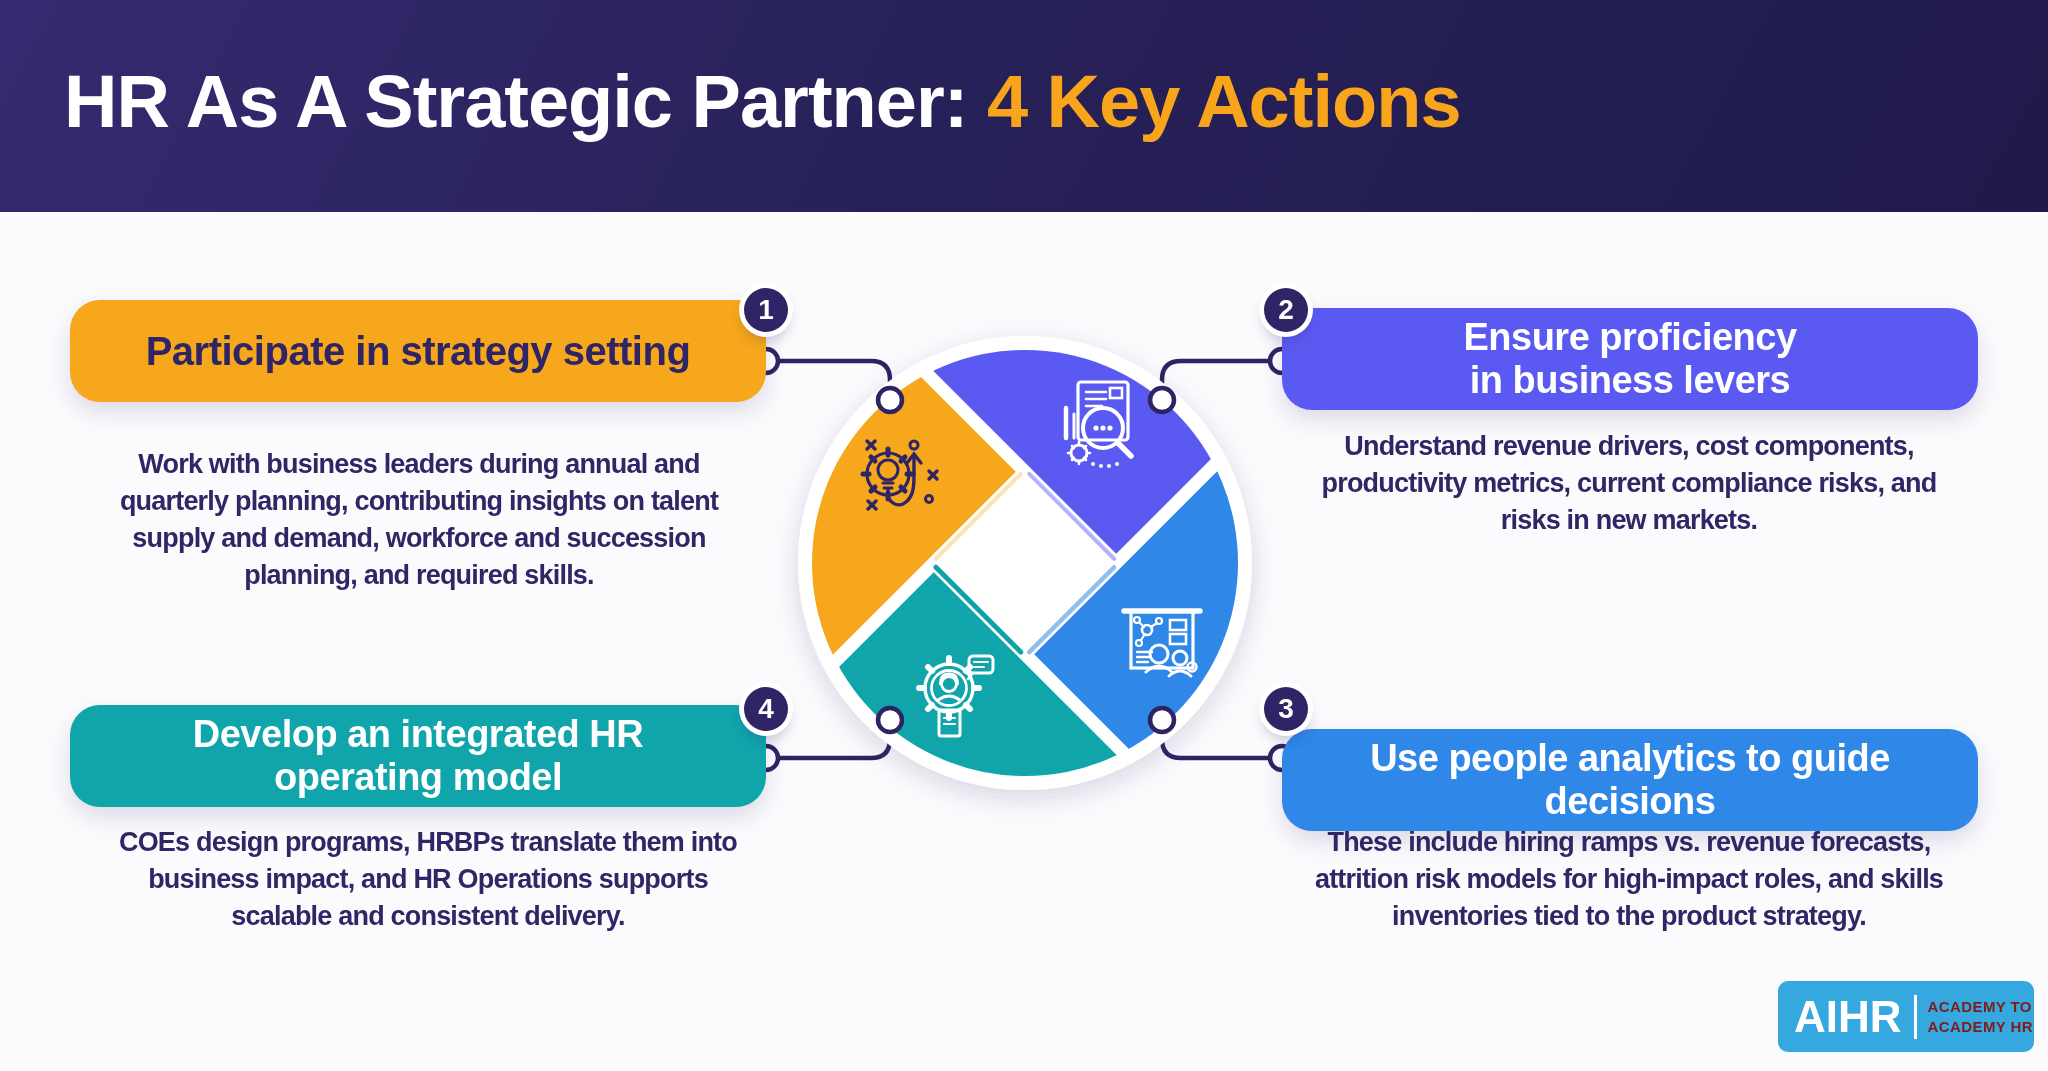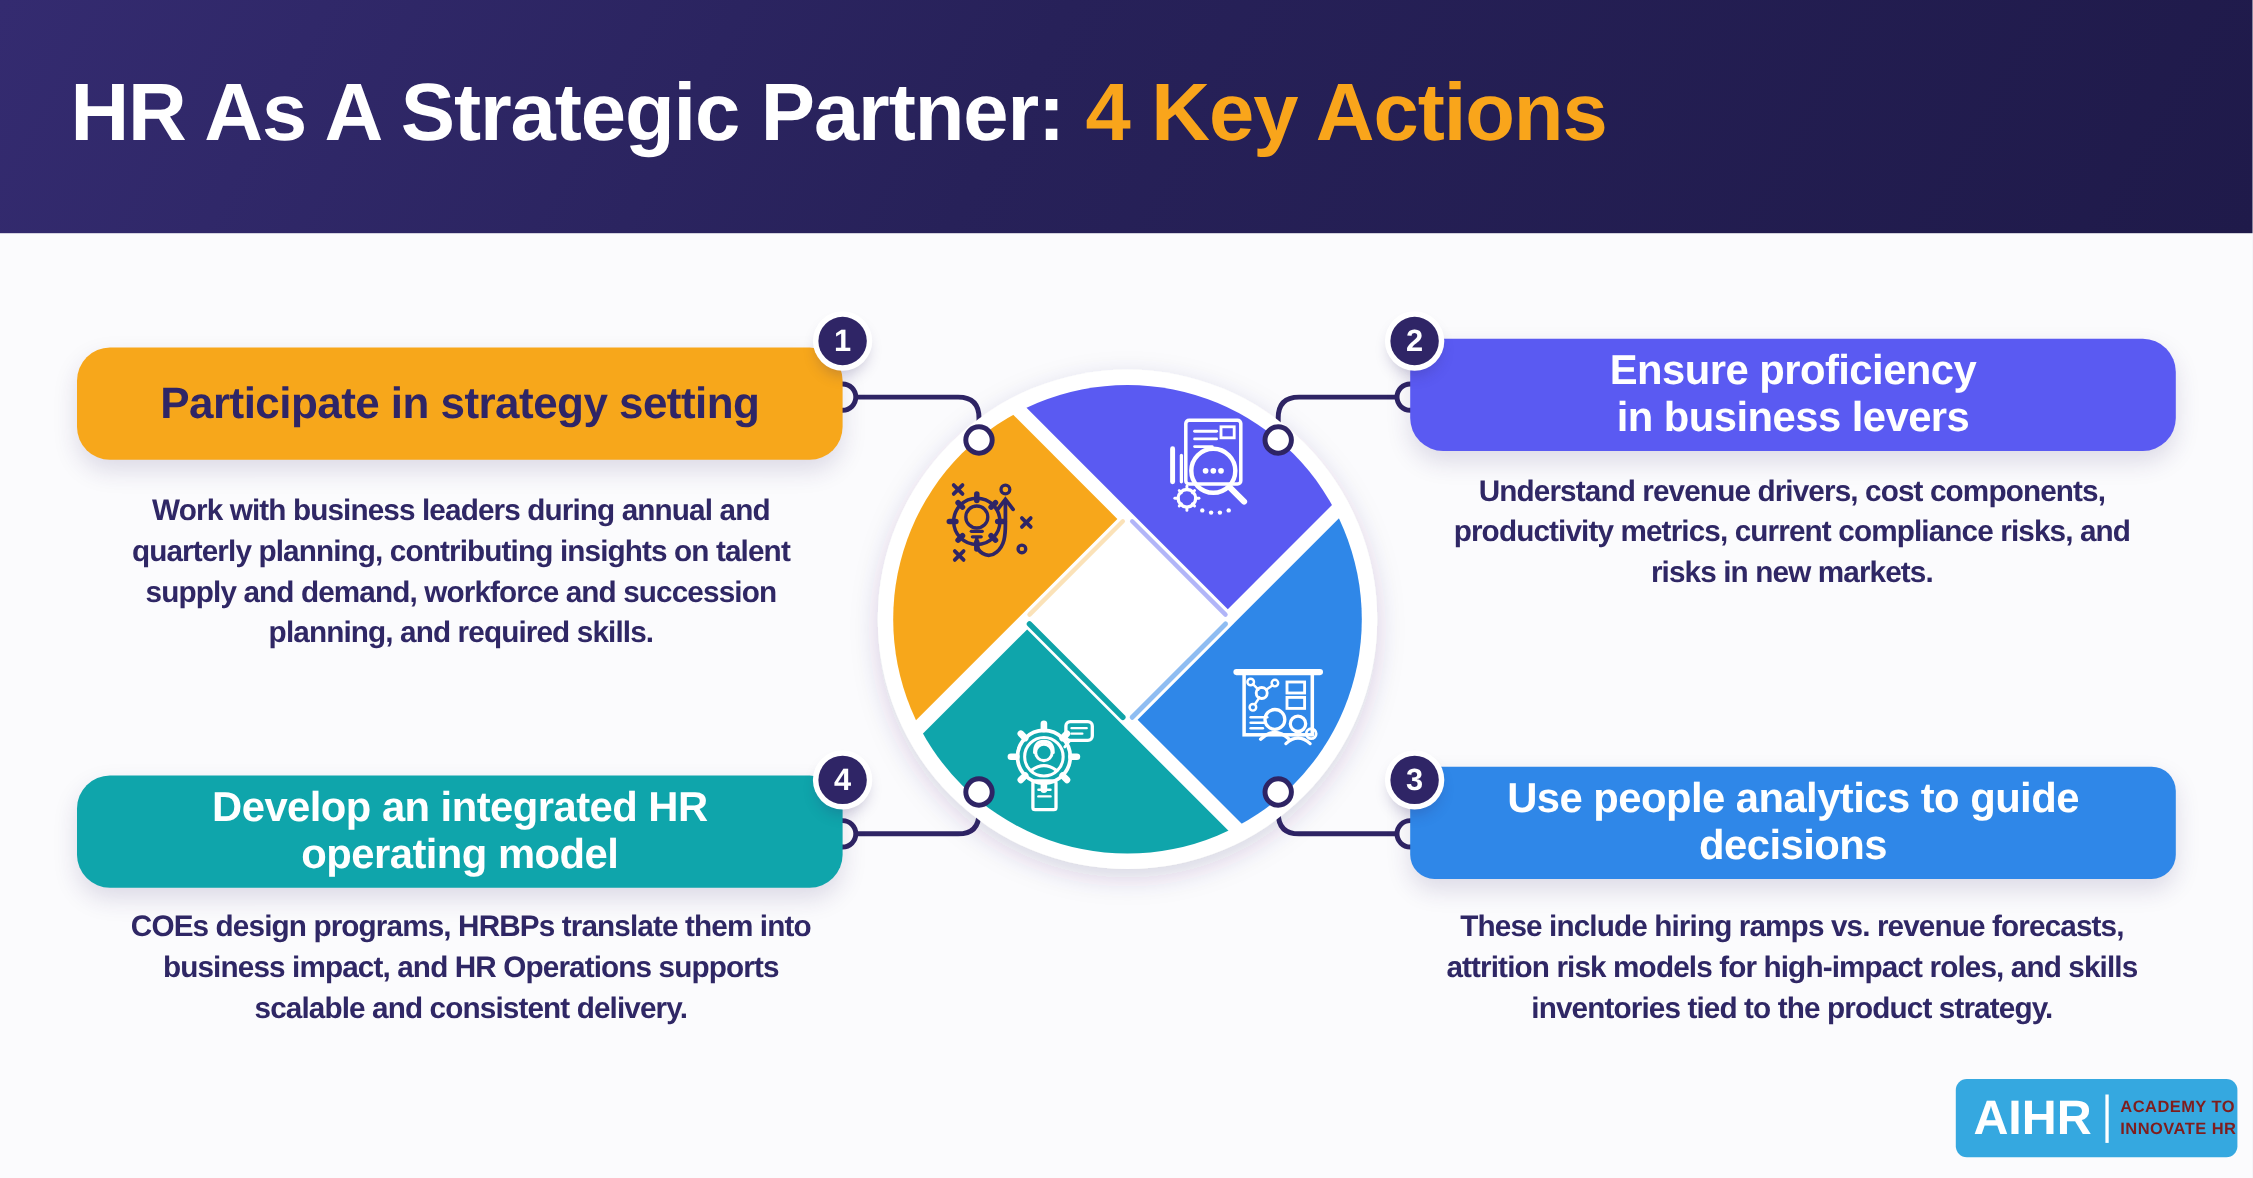--- a/index.html
+++ b/index.html
@@ -14,24 +14,24 @@
   .header .accent{color:#F9A51B;}
 
   
   svg.diagram{position:absolute;left:0;top:0;}
 
   
   .card{position:absolute;width:696px;height:102px;border-radius:30px;
     display:flex;flex-direction:column;justify-content:center;align-items:center;
     box-shadow:0 10px 22px rgba(46,36,100,.15);}
   .card-title{font-weight:bold;font-size:38px;line-height:1.12;letter-spacing:-.5px;color:#ffffff;white-space:nowrap;text-align:center;}
-  .card1{left:70px;top:316px;background:#F7A71B;}
+  .card1{left:70px;top:300px;background:#F7A71B;}
   .card1 .card-title{color:#2F2566;font-size:40px;}
   .card2{left:1282px;top:308px;background:#5A5AF2;}
-  .card3{left:1282px;top:697px;background:#2F87E8;border-radius:22px;}
+  .card3{left:1282px;top:729px;background:#2F87E8;}
   .card4{left:70px;top:705px;background:#0FA5AB;}
 
   
   .badge{position:absolute;width:44px;height:44px;border-radius:50%;background:#2F2566;color:#fff;
     font-size:28px;font-weight:bold;display:flex;align-items:center;justify-content:center;
     box-shadow:0 0 0 5px #ffffff, 0 8px 14px rgba(46,36,100,.28);}
   .badge1{left:744px;top:288px;}
   .badge2{left:1264px;top:288px;}
   .badge3{left:1264px;top:687px;}
   .badge4{left:744px;top:687px;}
@@ -261,17 +261,17 @@
     <div class="line">COEs design programs, HRBPs translate them into</div>
     <div class="line">business impact, and HR Operations supports</div>
     <div class="line">scalable and consistent delivery.</div>
   </div>
 
   <div class="logo">
     <div class="logo-brand">AIHR</div>
     <div class="logo-divider"></div>
     <div class="logo-tag">
       <div>ACADEMY TO</div>
-      <div>INNOVATE HR</div>
+      <div>ACADEMY HR</div>
     </div>
   </div>
 
 </div>
 
 </body></html>

